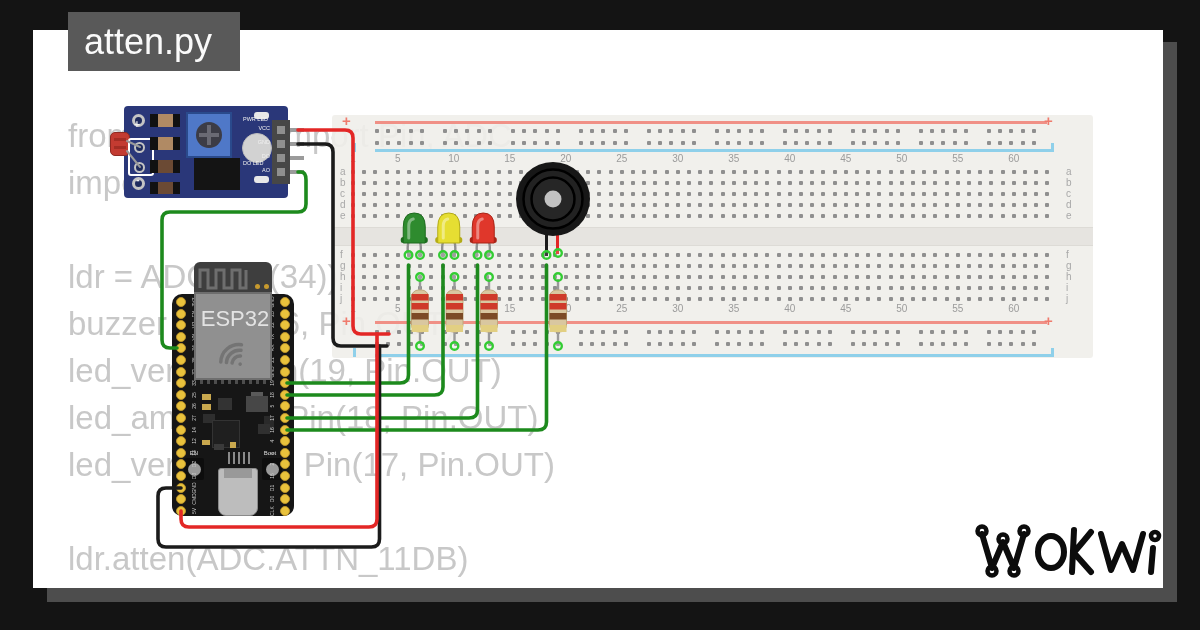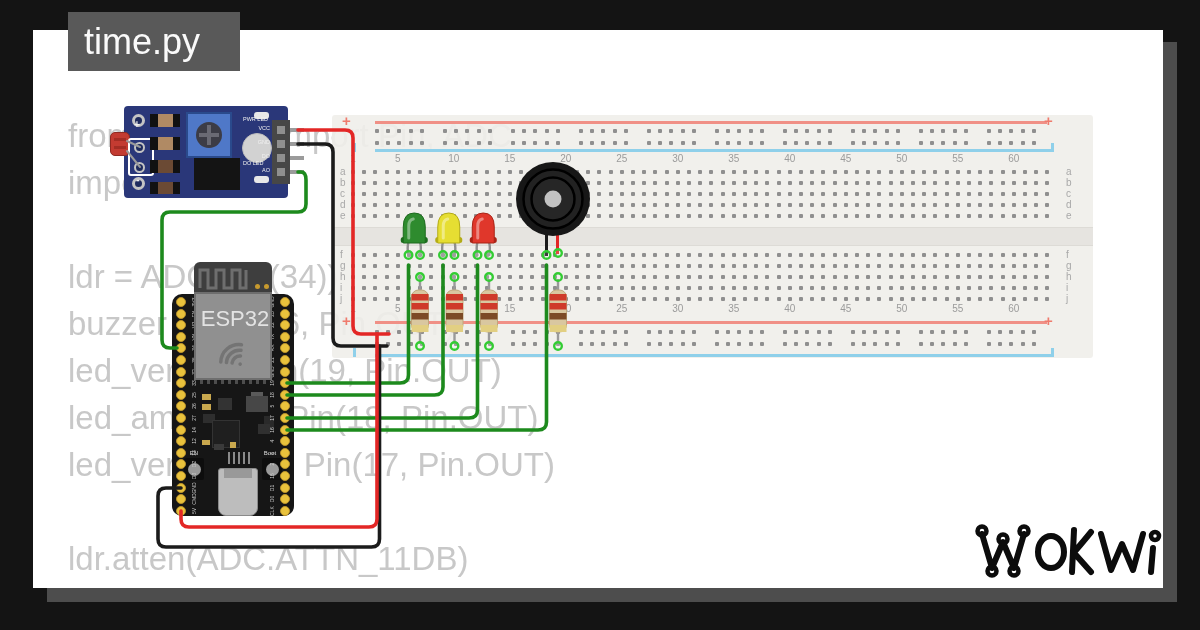--- a/index.html
+++ b/index.html
@@ -77,21 +77,21 @@
   .smdbit{position:absolute;}
   #overlay{position:absolute;left:0;top:0;z-index:30;}
   #wokwi-logo{position:absolute;left:970px;top:514px;z-index:15;}
 </style>
 </head>
 <body>
 
 <div id="page">
   <div id="shadow"></div>
   <div id="canvas"></div>
-  <div id="tab">time.py</div>
+  <div id="tab">atten.py</div>
 
   <div id="code-layer"><div class="code-line">from machine import Pin, ADC</div><div class="code-line">import time</div><div class="code-line"></div><div class="code-line">ldr = ADC(Pin(34))</div><div class="code-line">buzzer = Pin(16, Pin.OUT)</div><div class="code-line">led_verde = Pin(19, Pin.OUT)</div><div class="code-line">led_amarelo = Pin(18, Pin.OUT)</div><div class="code-line">led_vermelho = Pin(17, Pin.OUT)</div><div class="code-line"></div><div class="code-line">ldr.atten(ADC.ATTN_11DB)</div></div>
 
   <div id="breadboard">
     <div id="bb-channel"></div>
     <div class="railline red" style="left:43px;top:6px;width:672px;"></div>
     <div class="railline blue" style="left:43px;top:34px;width:676px;"></div>
     <div class="railline red" style="left:43px;top:206px;width:672px;"></div>
     <div class="railline blue" style="left:43px;top:239px;width:676px;"></div>
     <div class="railplus" style="left:10px;top:-3px;">+</div>

